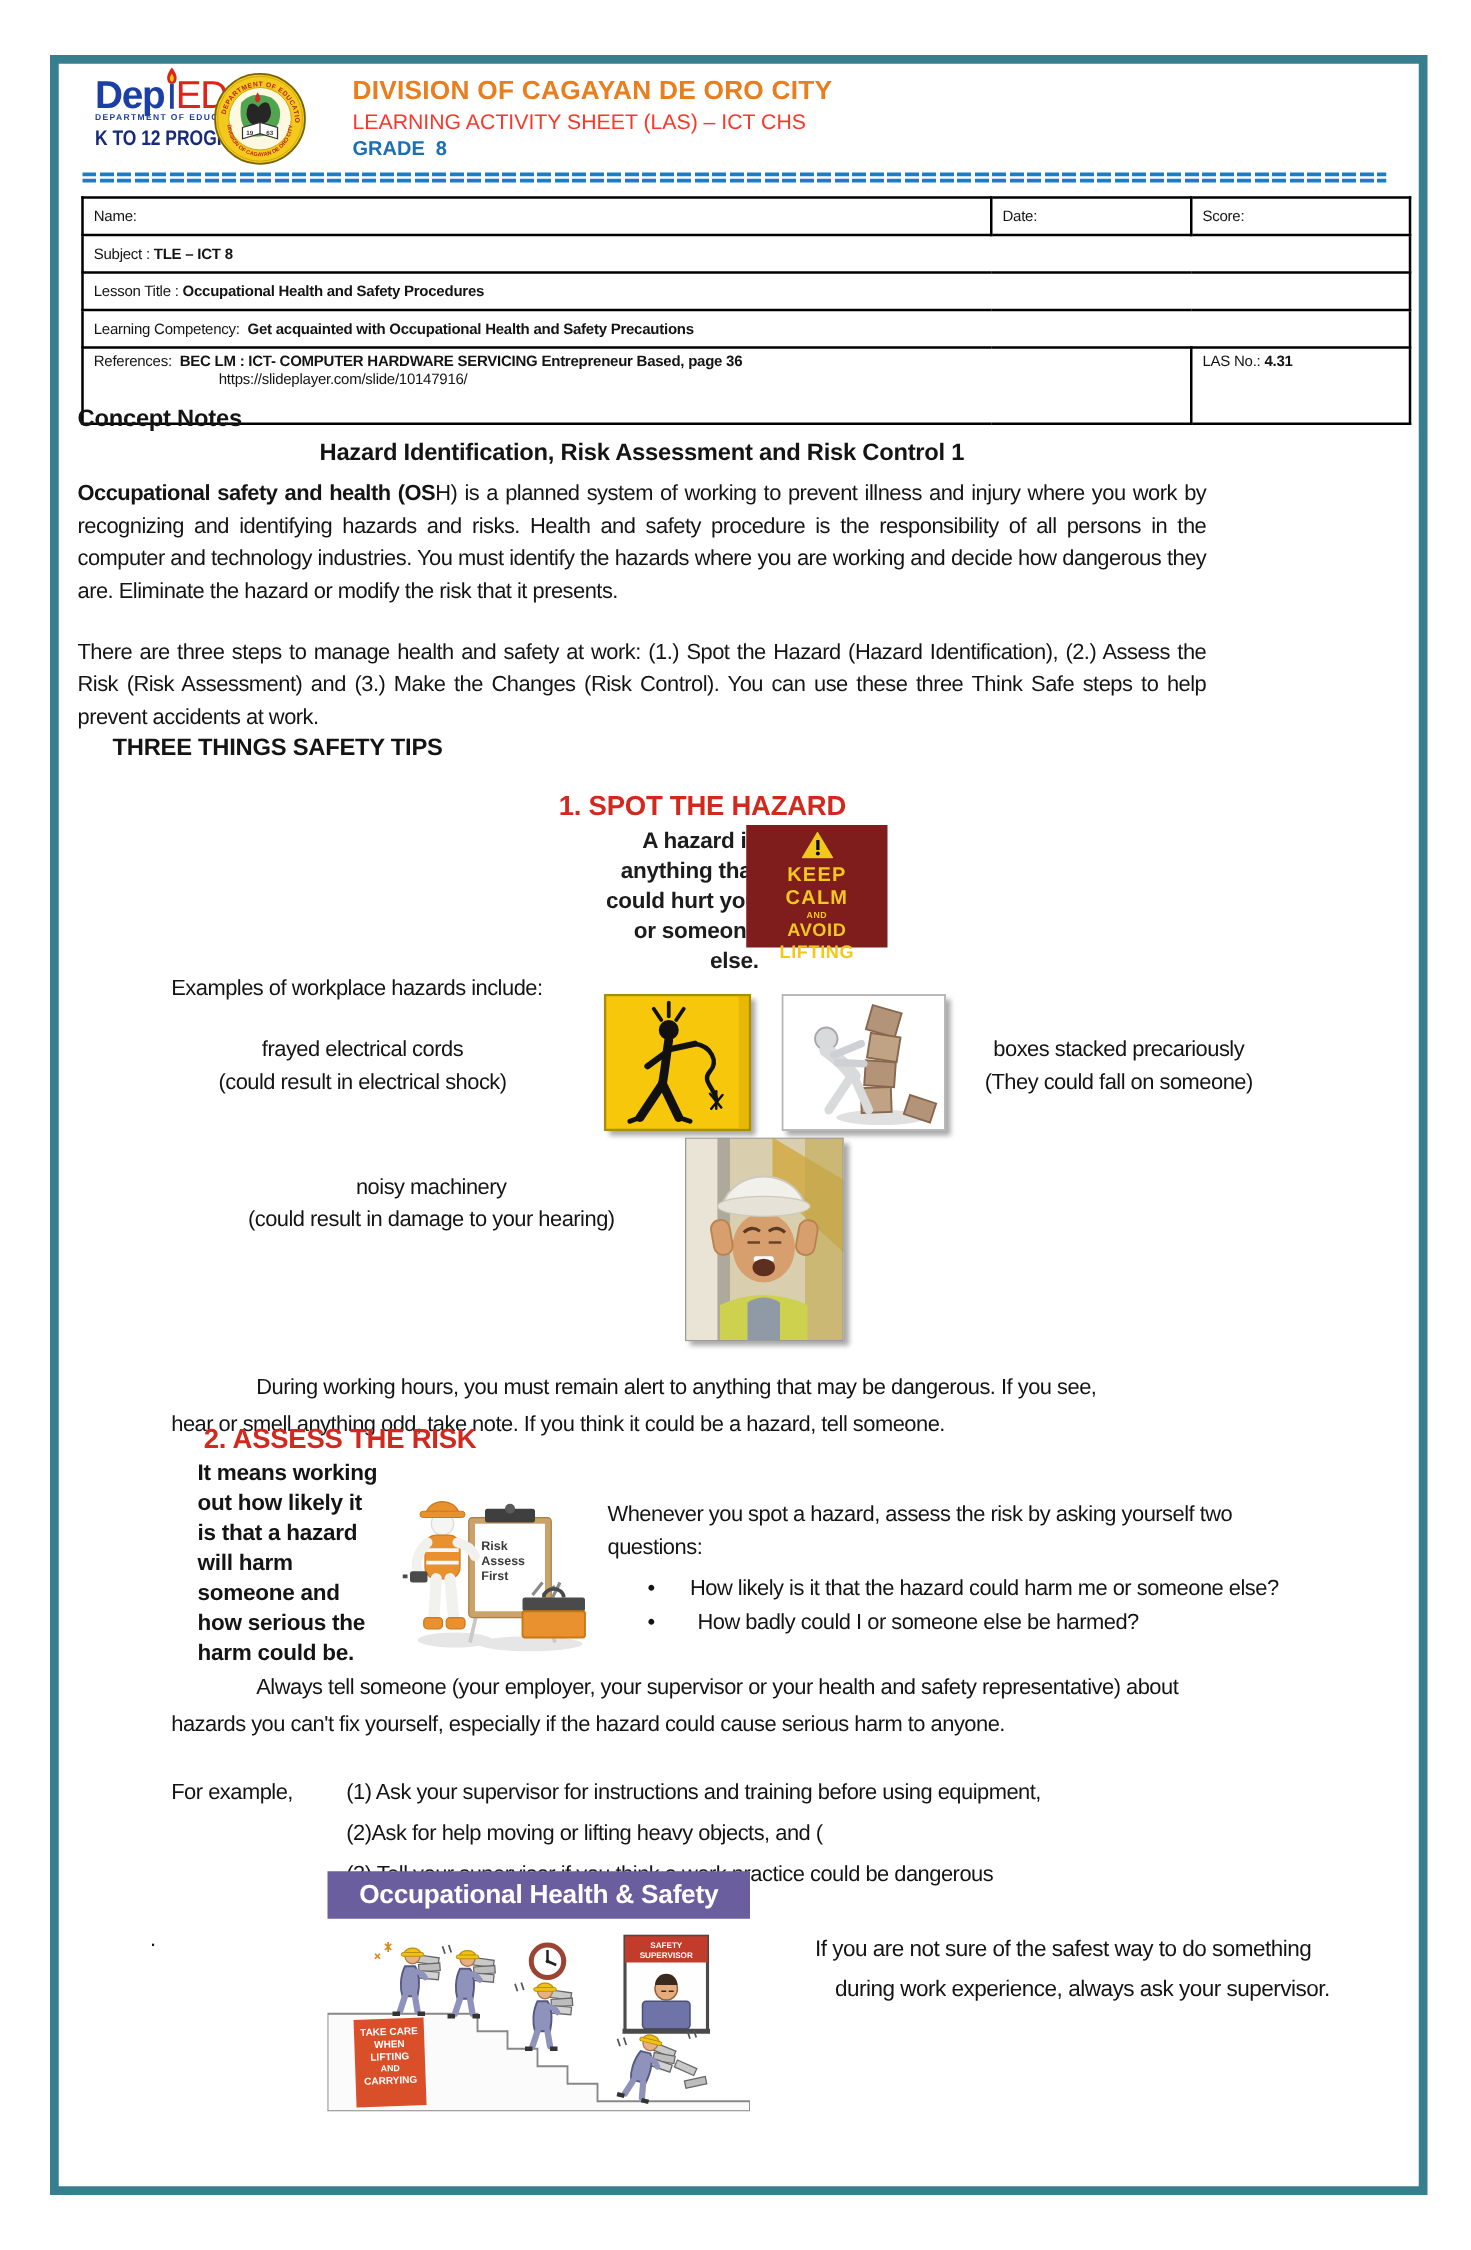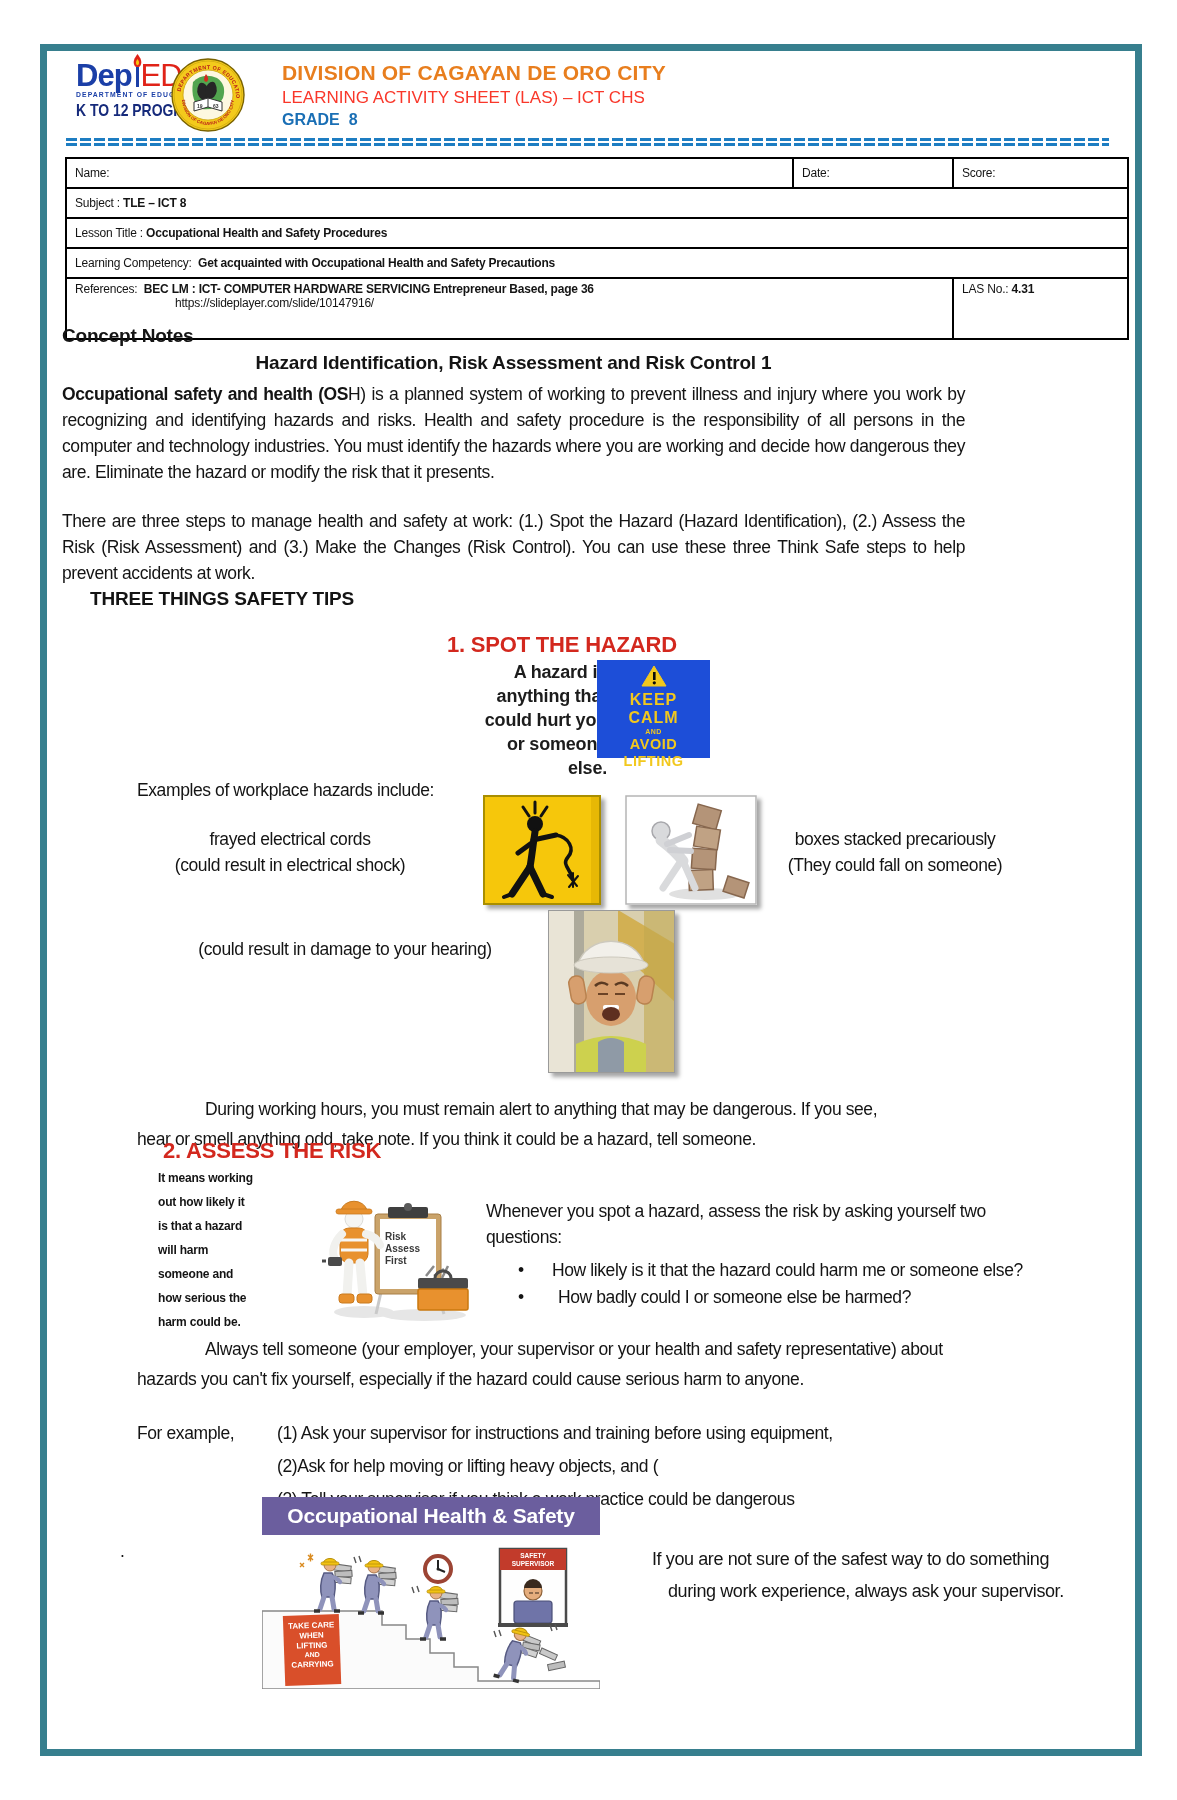--- a/index.html
+++ b/index.html
@@ -34,26 +34,26 @@
 
   
   .txt{font-size:17.5px;letter-spacing:-.4px;line-height:26px;}
   .bold19{font-size:19px;font-weight:bold;letter-spacing:-.2px;}
   .para{width:903px;text-align:justify;}
   .redhead{font-size:22px;font-weight:bold;color:#D3281E;letter-spacing:-.2px;}
   .caption{text-align:center;}
   .shadowed{box-shadow:4px 4px 4px rgba(0,0,0,.35);}
 
   .spotdef{width:160px;font-weight:bold;font-size:18px;line-height:24px;color:#1c1c1c;letter-spacing:-.2px;}
-  .keepcalm{left:597px;top:660px;width:113px;height:98px;background:#1d4ed8;color:#F2C81D;text-align:center;font-weight:bold;line-height:1;}
+  .keepcalm{left:597px;top:660px;width:113px;height:98px;background:#7f1d1d;color:#F2C81D;text-align:center;font-weight:bold;line-height:1;}
   .kc1{font-size:16px;letter-spacing:1px;margin-top:2px;}
   .kc-and{font-size:7px;letter-spacing:.5px;margin-top:2px;}
   .kc2{font-size:14.5px;letter-spacing:.5px;margin-top:2px;}
 
-  .assessdef{width:182px;font-weight:bold;font-size:12px;line-height:24px;letter-spacing:-.2px;}
+  .assessdef{width:182px;font-weight:bold;font-size:18px;line-height:24px;letter-spacing:-.2px;}
   .bullet-row{display:flex;}
   .bullet-dot{width:34px;}
 
   .banner{left:262px;top:1497px;width:338px;height:38px;background:#6B5E9E;color:#fff;font-weight:bold;font-size:21px;display:flex;align-items:center;justify-content:center;letter-spacing:-.2px;}
 </style>
 </head>
 <body>
 
 <div class="frame"></div>
 
@@ -216,20 +216,21 @@
     <path d="M58 66 L70 93" stroke="#d9dadc" stroke-width="7" fill="none" stroke-linecap="round"></path>
   </g>
 </svg>
 
 <div class="abs txt caption" style="left:762px;top:826px;width:266px;">
   <div>boxes stacked precariously</div>
   <div>(They could fall on someone)</div>
 </div>
 
 <div class="abs txt caption" style="left:150px;top:936px;width:390px;">
+  <div>noisy machinery</div>
   <div>(could result in damage to your hearing)</div>
 </div>
 
 <svg class="abs shadowed" style="left:548px;top:910px;" width="127" height="163" viewBox="0 0 127 163">
   <rect width="127" height="163" fill="#d9cfae"></rect>
   <rect x="0" y="0" width="26" height="163" fill="#e9e4d6"></rect>
   <rect x="26" y="0" width="10" height="163" fill="#9a9a93" opacity=".7"></rect>
   <polygon points="70,0 127,34 127,92 70,40" fill="#d0a83c" opacity=".8"></polygon>
   <rect x="96" y="0" width="31" height="163" fill="#c2a94e" opacity=".6"></rect>
   <g>

